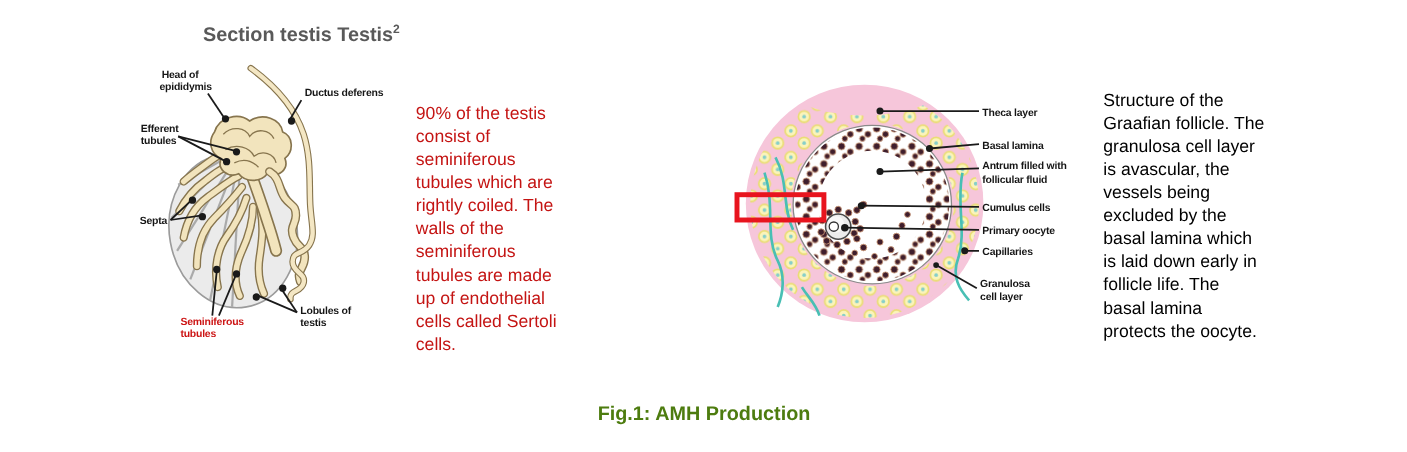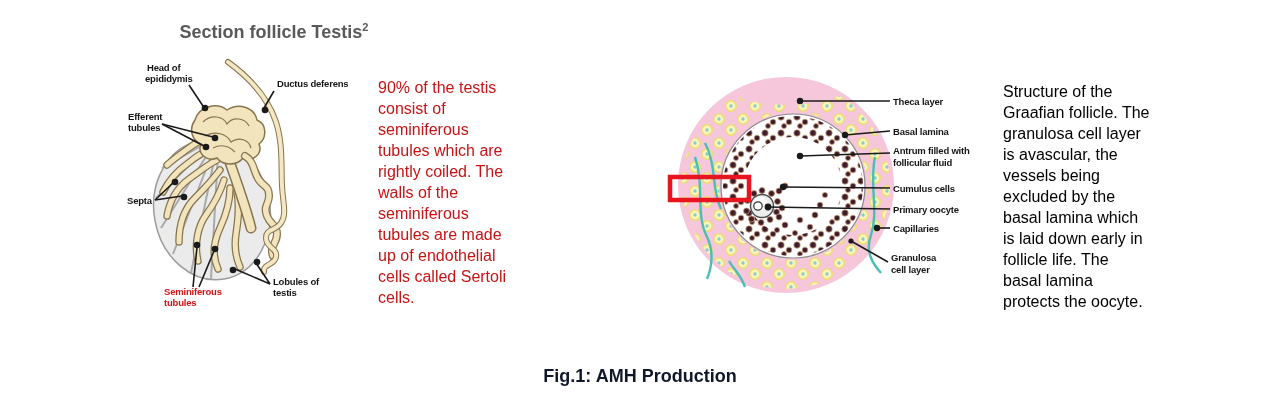--- a/index.html
+++ b/index.html
@@ -11,41 +11,41 @@
     position:absolute; top:21px; transform:translateX(-50%);
     font-size:18px; font-weight:700; color:#595959; white-space:nowrap;
   }
   .panel-title sup { font-size:11px; }
   .title-left  { left:274px; }
   .title-right { left:896px; }
   .note {
     position:absolute; font-size:16px; line-height:21px; font-weight:400;
     white-space:pre-line;
   }
-  .note-left  { left:378px; top:77px; width:170px; color:#c41413; }
+  .note-left  { left:378px; top:93px; width:170px; color:#c41413; }
   .note-right { left:1003px; top:81px; width:178px; color:#000000; }
   .fig-caption {
     position:absolute; left:640px; top:366px; transform:translateX(-50%);
-    font-size:18px; font-weight:700; color:#0f172a; white-space:nowrap;
+    font-size:18px; font-weight:700; color:#4d7c0f; white-space:nowrap;
   }
   svg.diagram { position:absolute; }
   #testis-svg   { left:115px; top:58px; }
   #follicle-svg { left:665px; top:65px; }
   svg text {
     font-family:"Liberation Sans", sans-serif;
     font-size:9.5px; font-weight:700; fill:#151515; letter-spacing:-0.2px;
   }
   svg text.red-label { fill:#cc1414; }
 </style>
 </head>
 <body>
 
 <div class="stage">
 
-  <div class="panel-title title-left"><span>Section follicle Testis</span><sup>2</sup></div>
+  <div class="panel-title title-left"><span>Section testis Testis</span><sup>2</sup></div>
 
   <svg id="testis-svg" class="diagram" width="260" height="265" viewBox="0 0 260 265">
 
     <g>
       <ellipse cx="97" cy="152" rx="58" ry="70" transform="rotate(-10 97 152)" fill="#ebebeb" stroke="#9b9b9b" stroke-width="1.5"></ellipse>
 
       <g stroke="#aaaaaa" stroke-width="2">
         <path d="M104,78 L47,110"></path>
           <path d="M104,78 L41,140"></path>
           <path d="M104,78 L46,170"></path>

